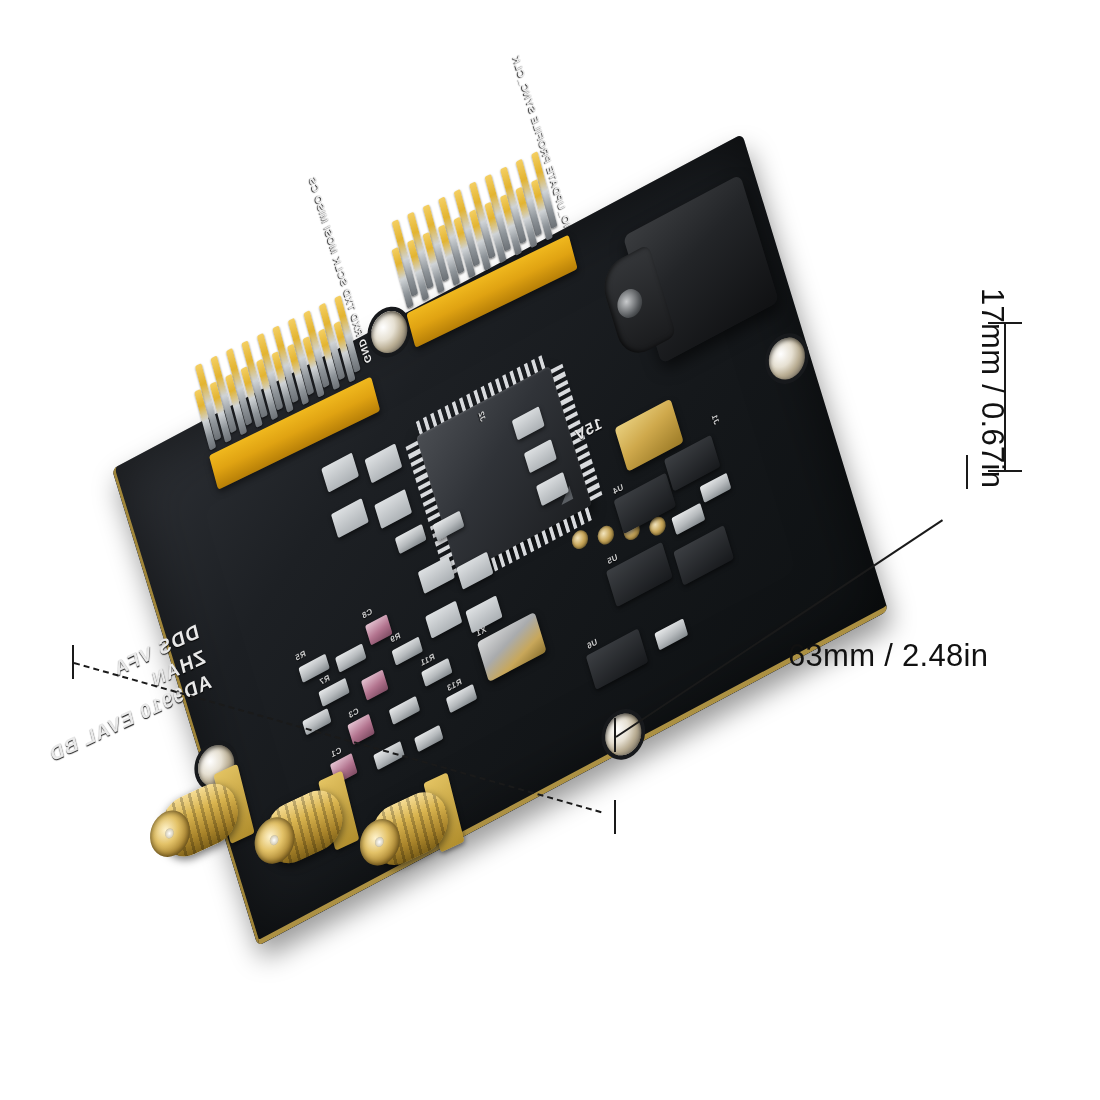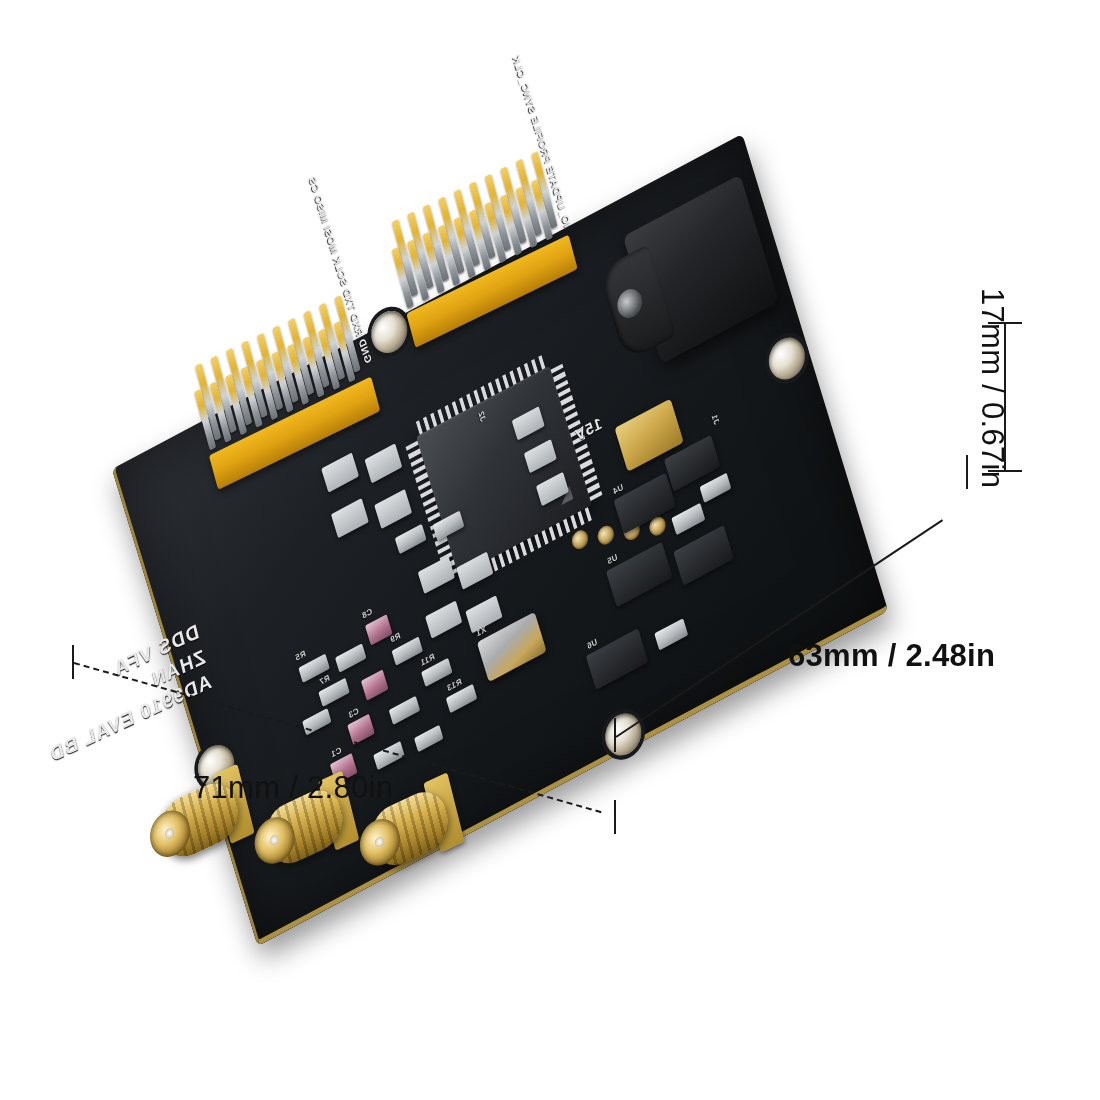--- a/index.html
+++ b/index.html
@@ -15,21 +15,21 @@
   
   .dim-label{
     position:absolute;
     color:#111111;
     font-size:31px;
     font-weight:400;
     letter-spacing:0.3px;
     white-space:nowrap;
   }
   #dim-width-label{left:193px;top:770px;}
-  #dim-depth-label{left:788px;top:638px;font-weight:bold;}
+  #dim-depth-label{left:788px;top:638px;}
   #dim-height-label{
     left:1010px;top:288px;
     transform-origin:left top;
     transform:rotate(90deg);
   }
 
   
   .rule{position:absolute;background:#1a1a1a;}
   .tick-v{width:2px;height:34px;}
   .tick-h{height:2px;width:34px;}
@@ -386,21 +386,20 @@
     <div class="sma" style="left:126px;top:420px;transform:rotate(3deg);">
       <div class="flange"></div>
         <div class="body"></div>
         <div class="face"></div>
     </div>
   </div>
 
   <div class="rule tick-v" style="left:72px;top:645px;"></div>
   <div class="rule tick-v" style="left:614px;top:800px;"></div>
   <div class="leader" style="left:74px;top:662px;width:548px;transform:rotate(15.8deg);"></div>
-  <div class="dim-label" id="dim-width-label">71mm / 2.80in</div>
 
   <div class="rule tick-v" style="left:614px;top:718px;"></div>
   <div class="leader-solid" style="left:616px;top:736px;width:392px;transform:rotate(-33.6deg);"></div>
   <div class="rule tick-v" style="left:966px;top:455px;"></div>
   <div class="dim-label" id="dim-depth-label">63mm / 2.48in</div>
 
   <div class="rule tick-h" style="left:988px;top:322px;"></div>
   <div class="rule tick-h" style="left:988px;top:470px;"></div>
   <div class="rule" style="left:1004px;top:322px;width:2px;height:150px;"></div>
   <div class="dim-label" id="dim-height-label">17mm / 0.67in</div>

